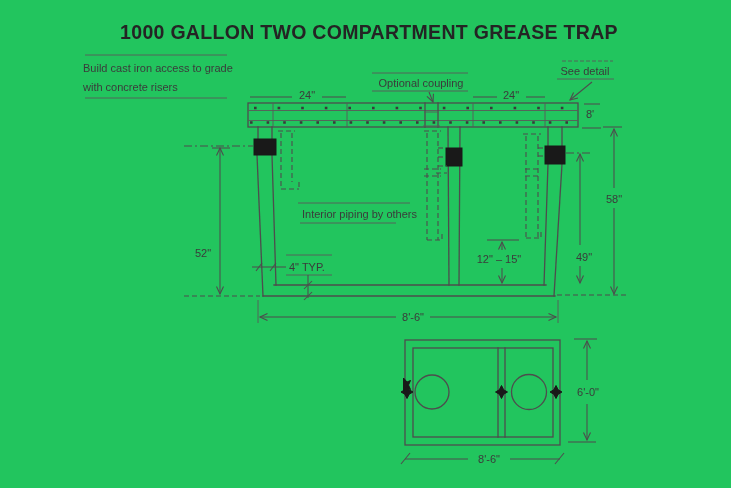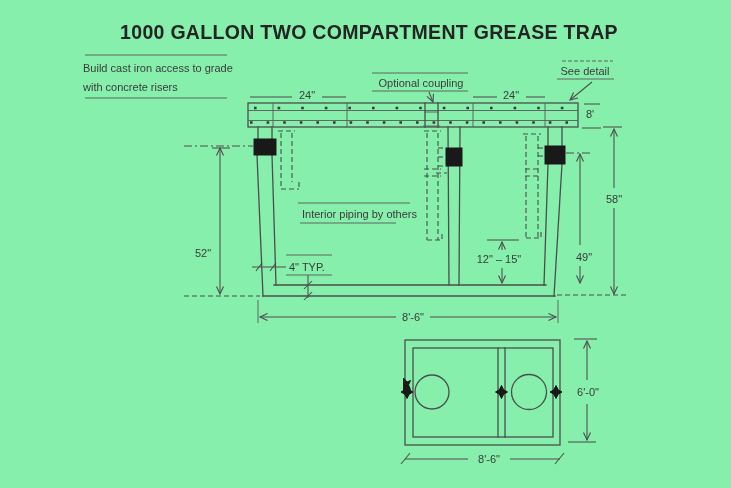--- a/index.html
+++ b/index.html
@@ -1,17 +1,17 @@
 <!DOCTYPE html>
 <html><head>
 <meta charset="utf-8">
 <style>
   html,body{margin:0;padding:0;background:#fff;}
   #stage{
-    position:relative;width:731px;height:488px;background:#86efac;
+    position:relative;width:731px;height:488px;background:#22c55e;
     font-family:"Liberation Sans", sans-serif;overflow:hidden;
   }
   svg{position:absolute;left:0;top:0;}
   .ln{stroke:#4d4d4d;stroke-width:1.3;fill:none;stroke-linecap:square;}
   .thin{stroke:#5a5a5a;stroke-width:0.9;fill:none;}
   .dim{stroke:#4d4d4d;stroke-width:1.05;fill:none;}
   .dash{stroke:#4d4d4d;stroke-width:1.1;fill:none;stroke-dasharray:5 3;}
   .dashdot{stroke:#4d4d4d;stroke-width:1.05;fill:none;stroke-dasharray:8 3 2 3;}
   .rebar{stroke:#3a3a3a;fill:none;}
   .blk{fill:#191919;stroke:#191919;}

